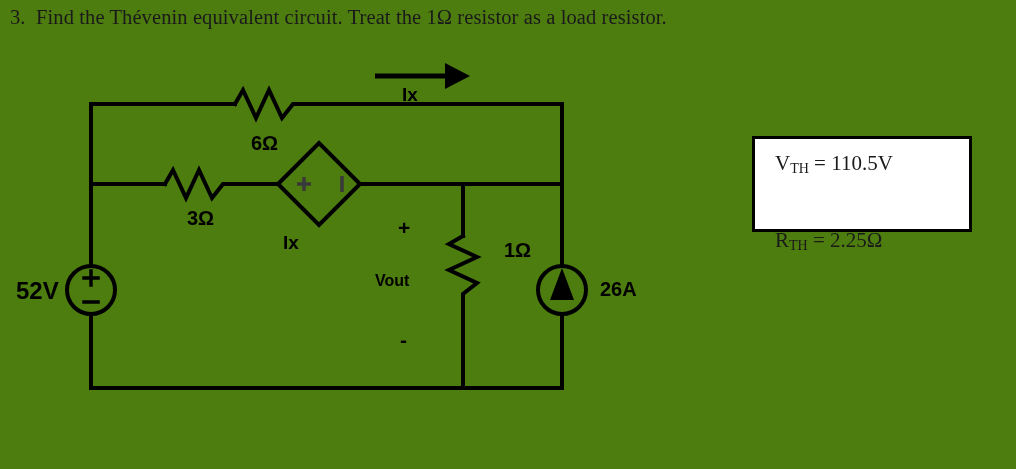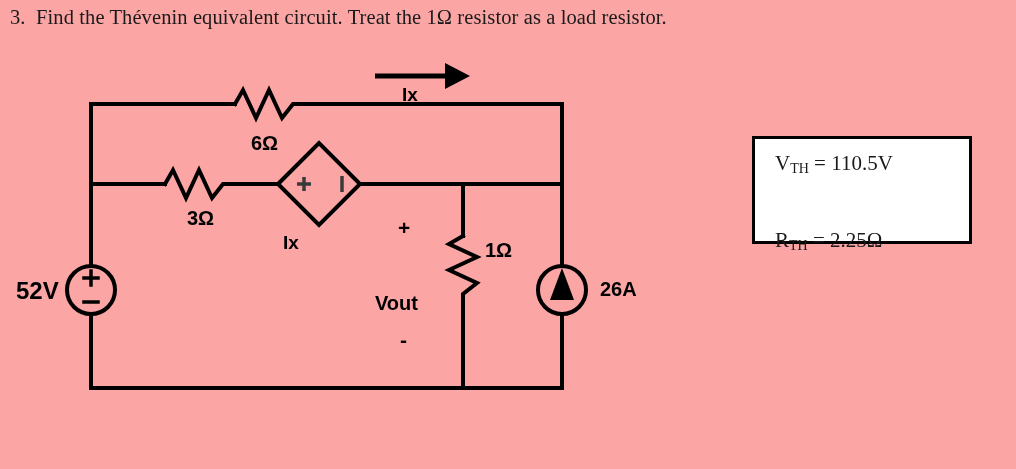--- a/index.html
+++ b/index.html
@@ -4,21 +4,21 @@
 <style>
   html, body {
     margin: 0;
     padding: 0;
     background: #ffffff;
   }
   #page {
     position: relative;
     width: 1016px;
     height: 469px;
-    background: #fca5a5;
+    background: #4d7c0f;
     overflow: hidden;
     font-family: "Liberation Sans", sans-serif;
   }
   #question-text {
     position: absolute;
     left: 10px;
     top: 6px;
     width: 900px;
     font-family: "Liberation Serif", serif;
     font-size: 20.5px;
@@ -29,21 +29,21 @@
   #circuit-svg {
     position: absolute;
     left: 0;
     top: 0;
   }
   .ans-box {
     position: absolute;
     left: 752px;
     top: 136px;
     width: 220px;
-    height: 108px;
+    height: 96px;
     border: 3px solid #000000;
     box-sizing: border-box;
     background: #ffffff;
   }
   .ans-line {
     position: absolute;
     left: 20px;
     font-family: "Liberation Serif", serif;
     font-size: 21px;
     color: #1a1a1a;
@@ -119,25 +119,25 @@
 
     <g stroke="#3a3a3a" stroke-width="3.5" stroke-linecap="butt">
       <path d="M 297 184 L 311 184 M 304 177 L 304 191"></path>
       <path d="M 342 176 L 342 192"></path>
     </g>
   </svg>
 
   <div class="lbl" style="left:16px; top:277px; font-size:24px;">52V</div>
   <div class="lbl" style="left:251px; top:132px; font-size:20px;">6Ω</div>
   <div class="lbl" style="left:187px; top:207px; font-size:20px;">3Ω</div>
-  <div class="lbl" style="left:485px; top:239px; font-size:20px;">1Ω</div>
+  <div class="lbl" style="left:504px; top:239px; font-size:20px;">1Ω</div>
   <div class="lbl" style="left:402px; top:84px; font-size:19px;">Ix</div>
   <div class="lbl" style="left:283px; top:232px; font-size:19px;">Ix</div>
   <div class="lbl" style="left:398px; top:216px; font-size:21px;">+</div>
-  <div class="lbl" style="left:375px; top:272px; font-size:20px;margin-top:20px;">Vout</div>
+  <div class="lbl" style="left:375px; top:272px; font-size:16px;">Vout</div>
   <div class="lbl" style="left:400px; top:328px; font-size:21px;">-</div>
   <div class="lbl" style="left:600px; top:278px; font-size:20px;">26A</div>
 
   <div class="ans-box">
     <div class="ans-line l1"><span>V</span><sub>TH</sub><span> = 110.5V</span></div>
     <div class="ans-line l2"><span>R</span><sub>TH</sub><span> = 2.25Ω</span></div>
   </div>
 
 </div>
 

